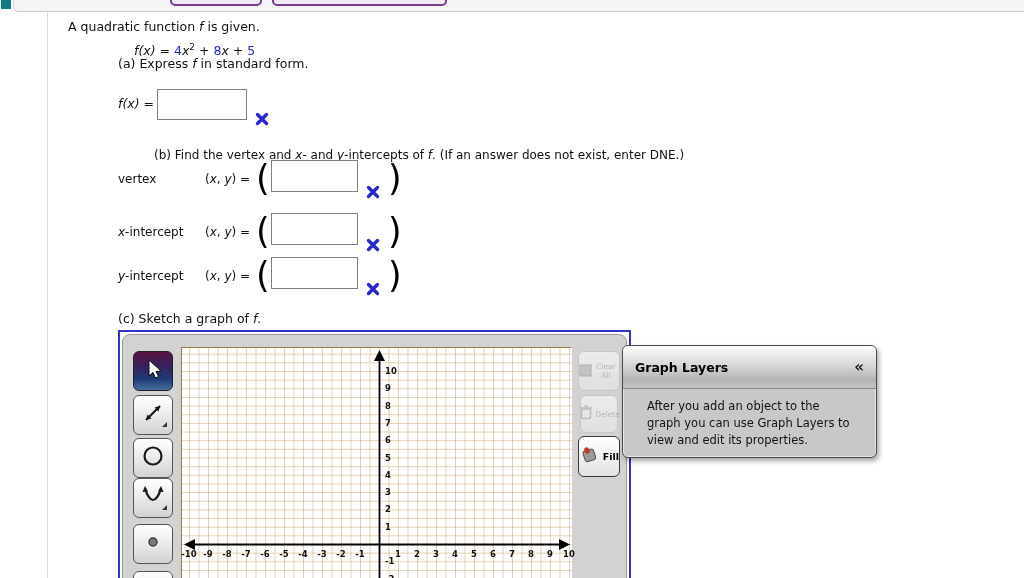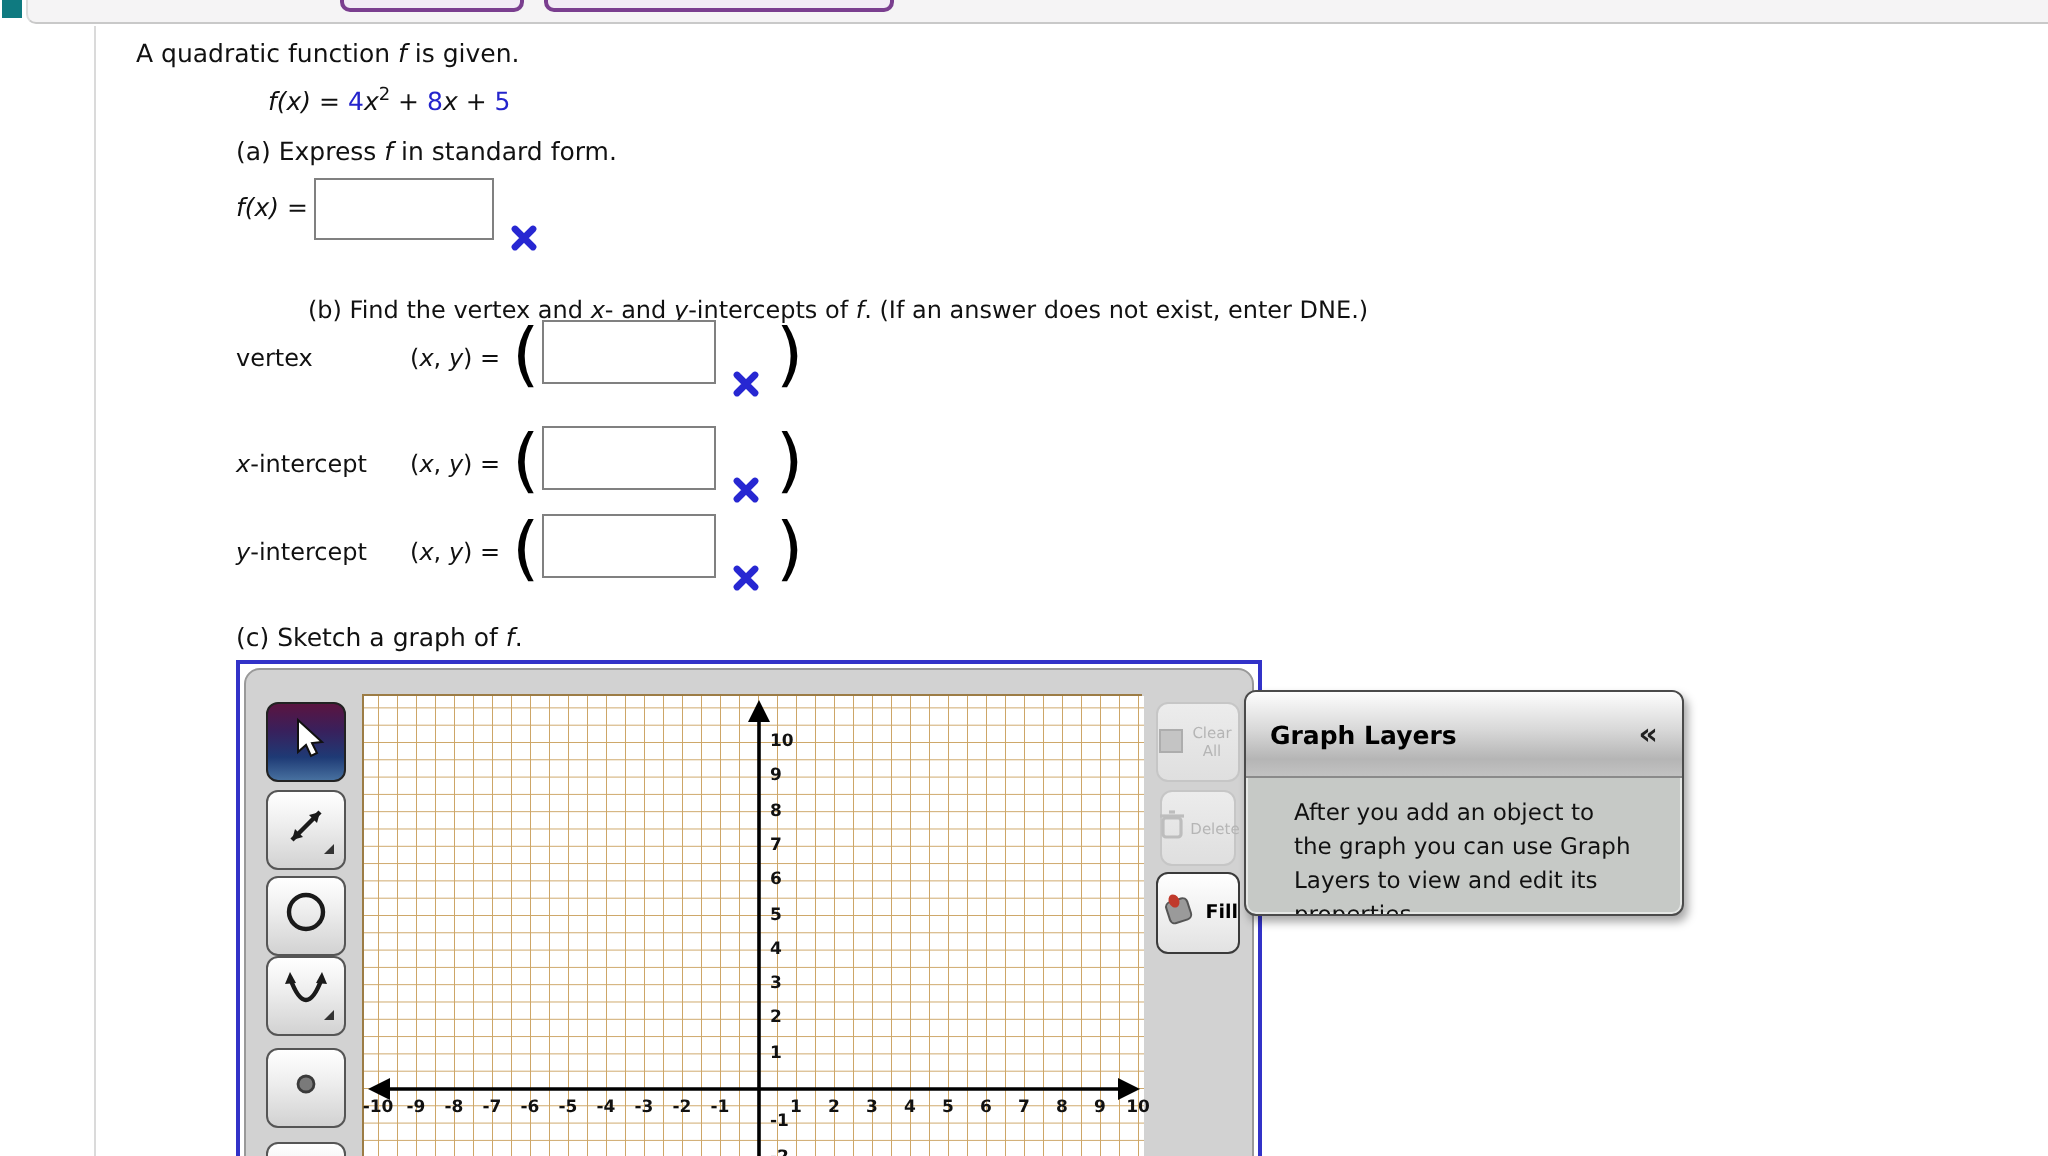--- a/index.html
+++ b/index.html
@@ -23,21 +23,21 @@
   .pbtn2 { left:272px; width:175px; }
   .vdivider { position:absolute; left:47px; top:13px; width:1px; height:565px; background:#dadada; }
 
   
   .tline { position:absolute; font-size:12.5px; line-height:15px; white-space:nowrap; }
   .it { font-style:italic; }
   .num { color:#2424cc; }
   .sup { font-size:9px; position:relative; top:-5px; }
   .t-intro { left:68px;  top:19px; }
   .t-eq    { left:118px; top:43px;margin-left:16px; }
-  .t-pa    { left:118px; top:68px;text-align:center; }
+  .t-pa    { left:118px; top:56px;text-align:center; }
   .t-pb    { left:118px; top:148px; font-size:12px;margin-left:36px; }
   .t-pc    { left:118px; top:311px; }
 
   
   .ansbox {
     position:absolute; background:#fff; border:1px solid #808080; border-radius:0;
     font-size:12px; padding:2px 4px; font-family:"DejaVu Sans", sans-serif;
   }
   .fx-label { left:118px; top:96px; }
   .box-a { left:157px; top:89px; width:90px; height:31px; }
@@ -97,21 +97,21 @@
     background:linear-gradient(180deg,#ffffff,#e2e2e2); border:1.5px solid #3a3a3a; color:#000;
     cursor:pointer;
   }
   .act-enabled .albl { font-size:9.5px; font-weight:700; }
   .act-0 { left:455px; top:16px; height:40px; }
   .act-1 { left:457px; top:60px; width:38px; height:38px; }
   .act-2 { left:455px; top:101px; height:41px;justify-content:space-between; }
 
   
   .layers {
-    position:absolute; left:622px; top:345px; width:220px; height:113px;
+    position:absolute; left:622px; top:345px; width:255px; height:113px;
     border:1px solid #4a4a4a; border-radius:6px; overflow:hidden; z-index:50;
     box-shadow:2px 3px 5px rgba(0,0,0,0.35), inset 0 0 0 1px rgba(255,255,255,0.55);
     background:#c6c9c6;
   }
   .layers-hd {
     height:43px; background:linear-gradient(180deg,#fdfdfd,#d8d8d8 45%,#b5b5b5 80%,#c2c2c2);
     border-bottom:1px solid #8a8a8a; display:flex; align-items:center; padding:0 12px;
   }
   .layers-title { font-size:12.5px; font-weight:700; color:#000; flex:1; }
   .layers-collapse { font-size:15px; font-weight:700; color:#222; cursor:pointer; line-height:15px; }

